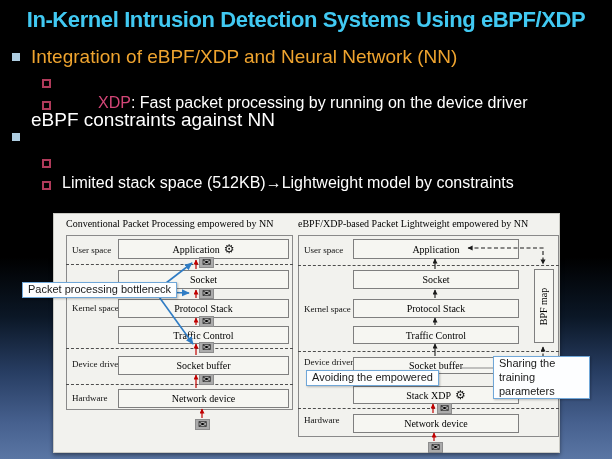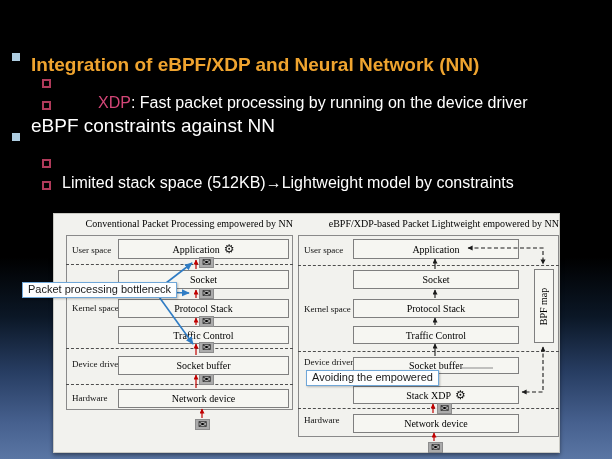--- a/index.html
+++ b/index.html
@@ -20,21 +20,21 @@
   .orange{color:#efa42f;}
   .pink{color:#d34677;}
   .sq1{position:absolute;width:8px;height:8px;background:#aecde0;}
   .sq2{position:absolute;width:5px;height:5px;border:2px solid #b03a5a;background:transparent;}
   
   .panel{
     position:absolute;left:53px;top:213px;width:507px;height:240px;
     background:#f2f2ee;border:1px solid #c9c9c3;box-shadow:0 2px 4px rgba(0,0,0,.45);
     z-index:1;box-sizing:border-box;
   }
-  .dtitle{position:absolute;text-align:right;font:10px "Liberation Serif",serif;color:#000;white-space:nowrap;}
+  .dtitle{position:absolute;text-align:left;font:10px "Liberation Serif",serif;color:#000;white-space:nowrap;}
   .obox{position:absolute;border:1px solid #8a8a8a;background:transparent;box-sizing:border-box;}
   .dbox{
     position:absolute;border:1px solid #7f7f7f;background:#f6f6f2;box-sizing:border-box;
     display:flex;align-items:center;justify-content:center;gap:4px;
     font:10px "Liberation Serif",serif;color:#000;white-space:nowrap;
   }
   .dlabel{position:absolute;font:9px "Liberation Serif",serif;color:#111;white-space:nowrap;}
   .dline{position:absolute;height:0;border-top:1px dashed #4d4d4d;}
   .env{
     position:absolute;width:15px;height:11px;background:#ababab;border:1px solid #8d8d8d;
@@ -55,31 +55,32 @@
   }
   .nowrap{white-space:nowrap;}
   
   .overlay{position:absolute;left:0;top:0;z-index:5;pointer-events:none;}
 </style>
 </head>
 <body>
 
 <div class="slide">
 
+  <div class="title">In-Kernel Intrusion Detection Systems Using eBPF/XDP</div>
 
   <span class="sq1" style="left:12px;top:53px;"></span>
-  <div class="line l1txt orange" style="left:31px;top:54px;font-weight:bold;">Integration of eBPF/XDP and Neural Network (NN)</div>
+  <div class="line l1txt orange" style="left:31px;top:46px;">Integration of eBPF/XDP and Neural Network (NN)</div>
 
   <span class="sq2" style="left:42px;top:79px;"></span>
 
   <span class="sq2" style="left:42px;top:101px;"></span>
   <div class="line l2txt" style="left:62px;top:94px;margin-left:36px;"><span class="pink">XDP</span><span>: Fast packet processing by running on the device driver</span></div>
 
   <span class="sq1" style="left:12px;top:133px;"></span>
-  <div class="line l1txt" style="left:31px;top:115px;text-align:center;">eBPF constraints against NN</div>
+  <div class="line l1txt" style="left:31px;top:109px;text-align:center;">eBPF constraints against NN</div>
 
   <span class="sq2" style="left:42px;top:159px;"></span>
 
   <span class="sq2" style="left:42px;top:181px;"></span>
   <div class="line l2txt" style="left:62px;top:174px;">Limited stack space (512KB)→Lightweight model by constraints</div>
 
   <div class="panel">
 
     <div class="dtitle" style="left:12px;top:4px;width:227px;">Conventional Packet Processing empowered by NN</div>
     <div class="obox" style="left:12px;top:21px;width:227px;height:175px;"></div>
@@ -210,14 +211,15 @@
 
     <g stroke="#2f7cc4" stroke-width="1.6" fill="none">
       <path d="M157,290 L192,263" marker-end="url(#aB)"></path>
       <path d="M157,292 L189,293" marker-end="url(#aB)"></path>
       <path d="M157,294 L193,344" marker-end="url(#aB)"></path>
     </g>
   </svg>
 
   <div class="callout nowrap" style="left:22px;top:282px;">Packet processing bottleneck</div>
   <div class="callout nowrap" style="left:306px;top:370px;">Avoiding the empowered</div>
+  <div class="callout" style="left:493px;top:356px;width:97px;">Sharing the training parameters</div>
 
 </div>
 
 </body></html>

